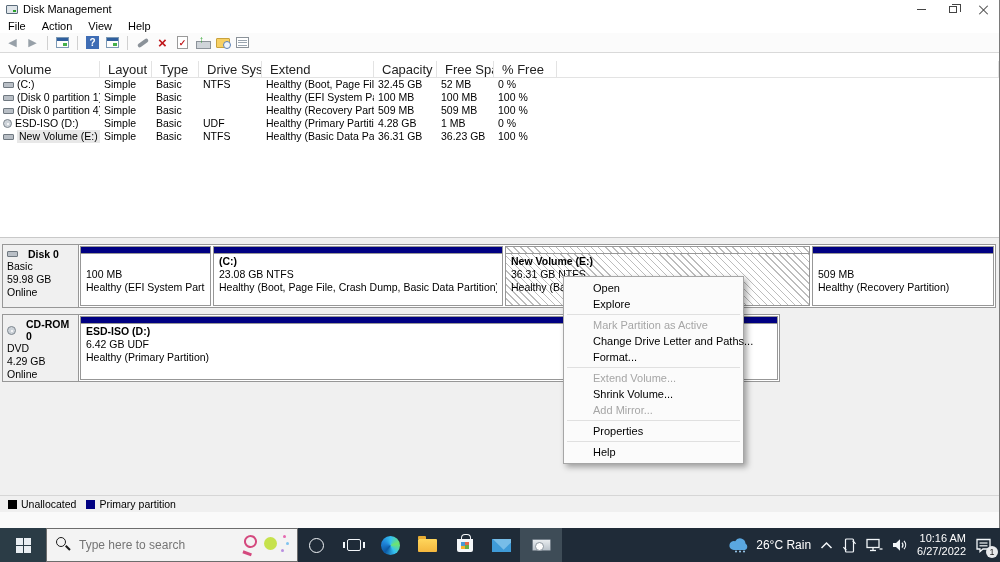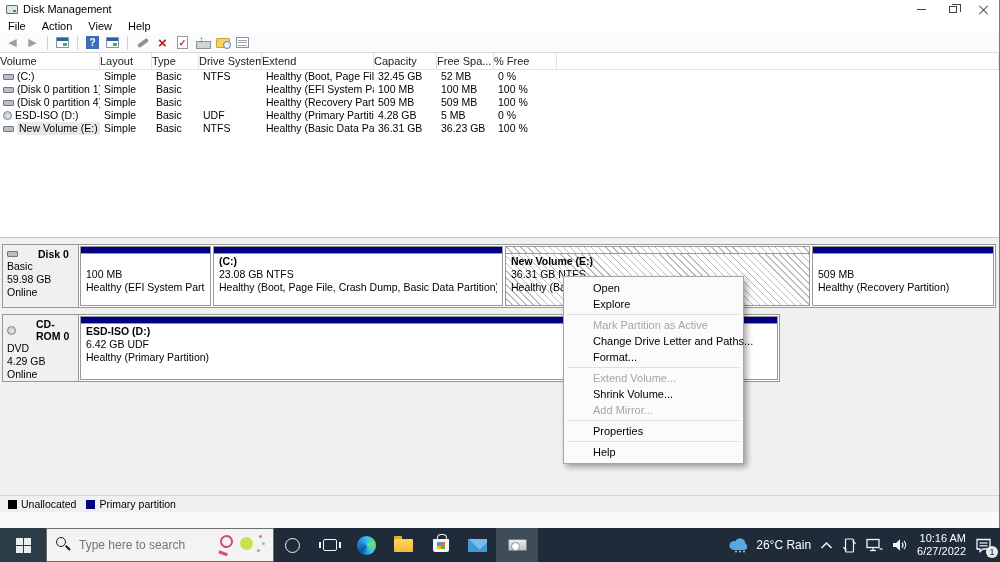--- a/index.html
+++ b/index.html
@@ -38,35 +38,35 @@
   .icon-driveup::before { content:""; position:absolute; left:0; bottom:0; width:13px; height:6px; background:#cfd4d9; border:1px solid #8b9299; }
   .icon-driveup::after { content:"↑"; position:absolute; left:3px; top:-3px; color:#1e9e1e; font-weight:bold; font-size:10px; }
   .icon-folder { width:14px; height:10px; background:#f7d064; border:1px solid #c9a23c; border-radius:1px; position:relative; }
   .icon-folder::after { content:""; position:absolute; right:-2px; bottom:-2px; width:6px; height:6px; border:1.5px solid #5a7fb5; border-radius:50%; background:#eef4fb; }
   .icon-props { width:13px; height:11px; border:1px solid #8b9299; background:#fff; display:flex; flex-direction:column; justify-content:space-evenly; padding:0 1px; }
   .icon-props i { display:block; height:1px; background:#9aa5b0; }
 
   
   .vol-list { height:184px; background:#fff; overflow:hidden; flex:0 0 auto; }
   .vgrid { display:grid; grid-template-columns:100px 52px 47px 63px 112px 63px 57px 63px 1fr; }
-  .vh { height:17px; line-height:17px; padding:0 0; border-right:1px solid #e3e3e3; border-bottom:1px solid #e3e3e3; color:#222; font-size:11px; white-space:nowrap; overflow:hidden; }
+  .vh { height:17px; line-height:17px; padding:0 8px; border-right:1px solid #e3e3e3; border-bottom:1px solid #e3e3e3; color:#222; font-size:13px; white-space:nowrap; overflow:hidden;margin-top:8px; }
   .vc { height:13px; line-height:13px; padding:0 4px; font-size:10.5px; white-space:nowrap; overflow:hidden; }
   .vc.first { display:flex; align-items:center; gap:3px; padding-left:3px; }
   .mini-drive { flex:0 0 auto; width:11px; height:6px; background:#b9bfc6; border:1px solid #6f7880; border-radius:1px; }
   .mini-cd { flex:0 0 auto; width:9px; height:9px; border-radius:50%; background:#cdd3d9; border:1px solid #7d868e; position:relative; }
   .mini-cd::after { content:""; position:absolute; left:3px; top:3px; width:2px; height:2px; border-radius:50%; background:#fff; }
   .sel-label { background:#e8e8e8; padding:0 2px; }
 
   
   .graph { height:258px; background:#f0f0f0; border-top:1px solid #c9c9c9; padding:6px 2px 0 2px; flex:0 0 auto; }
   .band { background:#fff; border:1px solid #979797; display:flex; }
   .band1 { width:994px; height:64px; }
   .band2 { width:778px; height:68px; margin-top:6px; }
   .disk-label { flex:0 0 76px; background:#f0f0f0; border-right:1px solid #979797; padding:3px 4px; }
-  .disk-label .dl-title { font-weight:bold; font-size:10.5px; display:flex; align-items:center; gap:20px; }
+  .disk-label .dl-title { font-weight:bold; font-size:10.5px; display:flex; align-items:center; gap:10px; }
   .disk-label .dl-line { font-size:10.5px; line-height:13px; }
   .parts { flex:1; display:flex; padding:1px; gap:2px; }
   .part { border:1px solid #979797; background:#fff; overflow:hidden; display:flex; flex-direction:column; }
   .pstrip { height:7px; background:#000082; border-bottom:1px solid #979797; flex:0 0 auto; }
   .ptxt { padding:1px 5px; }
   .pline { font-size:10.5px; line-height:13px; white-space:nowrap; overflow:hidden; }
   .pname { font-weight:bold; min-height:13px; }
   .part.selected { background:repeating-linear-gradient(45deg,#ffffff 0 4px,#bdbdbd 4px 5px); }
   .part.selected .pstrip { background:repeating-linear-gradient(45deg,#ffffff 0 4px,#bdbdbd 4px 5px); }
 
@@ -80,21 +80,21 @@
   .ctx { position:absolute; left:563px; top:276px; width:181px; background:#fbfbfb; border:1px solid #a6a6a6; box-shadow:3px 3px 6px rgba(0,0,0,0.35); padding:3px 0; z-index:50; }
   .ctx-item { height:16px; line-height:16px; padding-left:29px; font-size:11px; white-space:nowrap; }
   .ctx-item.disabled { color:#a6a6a6; }
   .ctx-sep { height:1px; background:#e0e0e0; margin:2px 3px; }
 
   
   .taskbar { position:absolute; left:0; bottom:0; width:1000px; height:34px; background:#1f2b38; display:flex; align-items:stretch; color:#fff; }
   .tb-start { width:46px; display:flex; align-items:center; justify-content:center; background:#2b3c46; }
   .winlogo { display:grid; grid-template-columns:7px 7px; grid-template-rows:7px 7px; gap:1px; }
   .winlogo i { background:#e9eef2; display:block; }
-  .tb-search { width:228px; position:relative; display:flex; align-items:center; }
+  .tb-search { width:252px; position:relative; display:flex; align-items:center; }
   .tb-search input { width:100%; height:100%; border:1px solid #6d6d6d; background:#f3f3f3; padding-left:32px; font-size:12px; color:#444; font-family:"Liberation Sans", sans-serif; outline:none; }
   .search-mag { position:absolute; left:10px; top:9px; width:10px; height:10px; border:1.6px solid #1b1b1b; border-radius:50%; }
   .search-mag::after { content:""; position:absolute; left:8px; top:9px; width:6px; height:1.6px; background:#1b1b1b; transform:rotate(45deg); }
   .doodle { position:absolute; right:8px; top:5px; width:48px; height:24px; }
   .racket { position:absolute; left:2px; top:2px; width:13px; height:13px; border:2.5px solid #d4497e; border-radius:50%; transform:rotate(-20deg); }
   .racket::after { content:""; position:absolute; left:-7px; top:13px; width:9px; height:2.5px; background:#d4497e; transform:rotate(40deg); }
   .ball { position:absolute; left:22px; top:4px; width:13px; height:13px; border-radius:50%; background:#c6e24c; }
   .spark1,.spark2,.spark3 { position:absolute; border-radius:50%; }
   .spark1 { right:4px; top:2px; width:3px; height:3px; background:#e66ab0; }
   .spark2 { right:1px; top:9px; width:3px; height:3px; background:#7fc3ef; }
@@ -253,21 +253,21 @@
     <div class="vgrid">
       <div class="vc first">
           <span class="mini-cd"></span>
           <span>ESD-ISO (D:)</span>
         </div>
       <div class="vc">Simple</div>
       <div class="vc">Basic</div>
       <div class="vc">UDF</div>
       <div class="vc">Healthy (Primary Partition)</div>
       <div class="vc">4.28 GB</div>
-      <div class="vc">5 MB</div>
+      <div class="vc">1 MB</div>
       <div class="vc">0 %</div>
       <div class="vc"></div>
     </div>
     <div class="vgrid">
       <div class="vc first">
           <span class="mini-drive"></span>
           <span class="sel-label">New Volume (E:)</span>
         </div>
       <div class="vc">Simple</div>
       <div class="vc">Basic</div>

